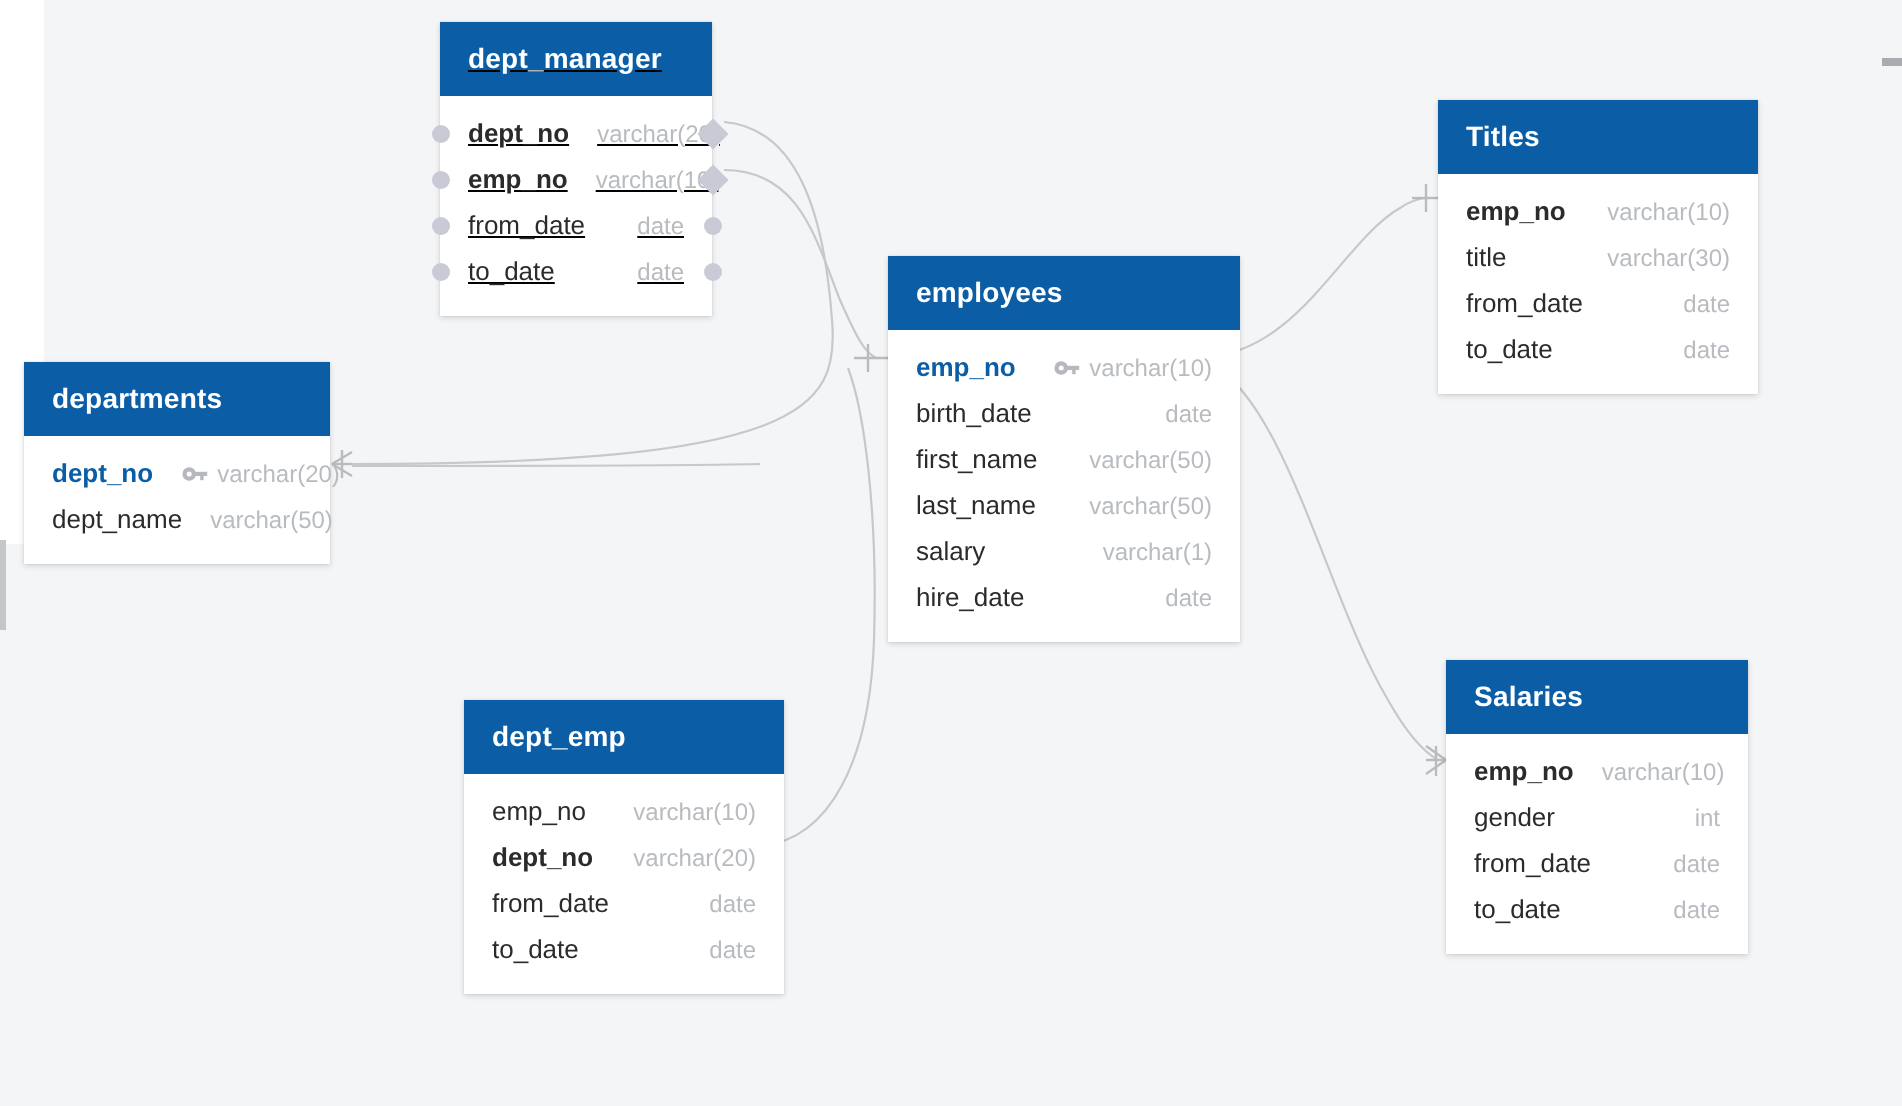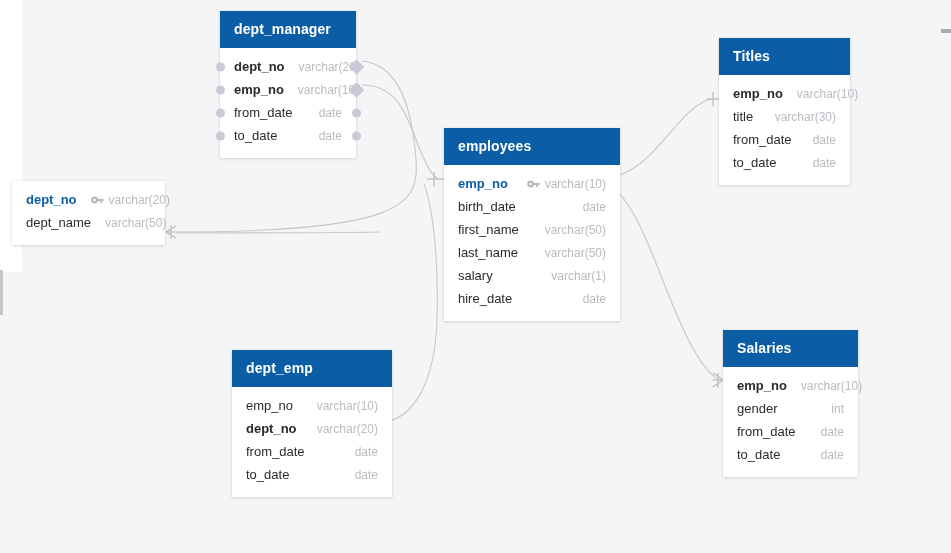--- a/index.html
+++ b/index.html
@@ -165,21 +165,21 @@
       </g>
 
       <g>
         <path d="M372,423 L389,423"></path>
         <path d="M379,416 L379,430"></path>
       </g>
     </g>
   </svg>
 
   <div id="entity-layer">
-      <div class="entity" style="left: 220px; top: 11px; width: 136px;">
+      <div class="entity" style="left: 220px; top: 11px; width: 136px; text-decoration: underline;">
         <div class="entity-header">dept_manager</div>
         <div class="entity-body">
           <div class="attr-row">
             <span class="port-dot left"></span>
             <span class="attr-name bold">dept_no</span>
             <span class="attr-spacer"></span>
             <span class="attr-type">varchar(20)</span>
             <span class="port-diamond"></span>
           </div>
           <div class="attr-row">
@@ -198,21 +198,21 @@
           </div>
           <div class="attr-row">
             <span class="port-dot left"></span>
             <span class="attr-name">to_date</span>
             <span class="attr-spacer"></span>
             <span class="attr-type">date</span>
             <span class="port-dot right"></span>
           </div>
         </div>
       </div>
-      <div class="entity" style="left: 719px; top: 38px; width: 131px;">
+      <div class="entity" style="left: 719px; top: 50px; width: 160px;">
         <div class="entity-header">Titles</div>
         <div class="entity-body">
           <div class="attr-row">
             <span class="attr-name bold">emp_no</span>
             <span class="attr-spacer"></span>
             <span class="attr-type">varchar(10)</span>
           </div>
           <div class="attr-row">
             <span class="attr-name">title</span>
             <span class="attr-spacer"></span>
@@ -267,20 +267,21 @@
             <span class="attr-type">varchar(1)</span>
           </div>
           <div class="attr-row">
             <span class="attr-name">hire_date</span>
             <span class="attr-spacer"></span>
             <span class="attr-type">date</span>
           </div>
         </div>
       </div>
       <div class="entity" style="left: 12px; top: 181px; width: 153px;">
+        <div class="entity-header">departments</div>
         <div class="entity-body">
           <div class="attr-row">
             <span class="attr-name pk">dept_no</span>
             <span class="attr-spacer"></span>
             <span class="key-icon">
               <svg width="13" height="10" viewBox="0 0 13 10">
                 <circle cx="3.6" cy="5" r="3.4" fill="#b5b8bd"></circle>
                 <circle cx="3.6" cy="5" r="1.25" fill="#ffffff"></circle>
                 <rect x="5.6" y="3.9" width="7" height="2.1" fill="#b5b8bd"></rect>
                 <rect x="9.1" y="5.9" width="1.7" height="2.2" fill="#b5b8bd"></rect>
@@ -288,21 +289,21 @@
             </span>
             <span class="attr-type">varchar(20)</span>
           </div>
           <div class="attr-row">
             <span class="attr-name">dept_name</span>
             <span class="attr-spacer"></span>
             <span class="attr-type">varchar(50)</span>
           </div>
         </div>
       </div>
-      <div class="entity" style="left: 723px; top: 330px; width: 135px;">
+      <div class="entity" style="left: 723px; top: 330px; width: 151px;">
         <div class="entity-header">Salaries</div>
         <div class="entity-body">
           <div class="attr-row">
             <span class="attr-name bold">emp_no</span>
             <span class="attr-spacer"></span>
             <span class="attr-type">varchar(10)</span>
           </div>
           <div class="attr-row">
             <span class="attr-name">gender</span>
             <span class="attr-spacer"></span>

